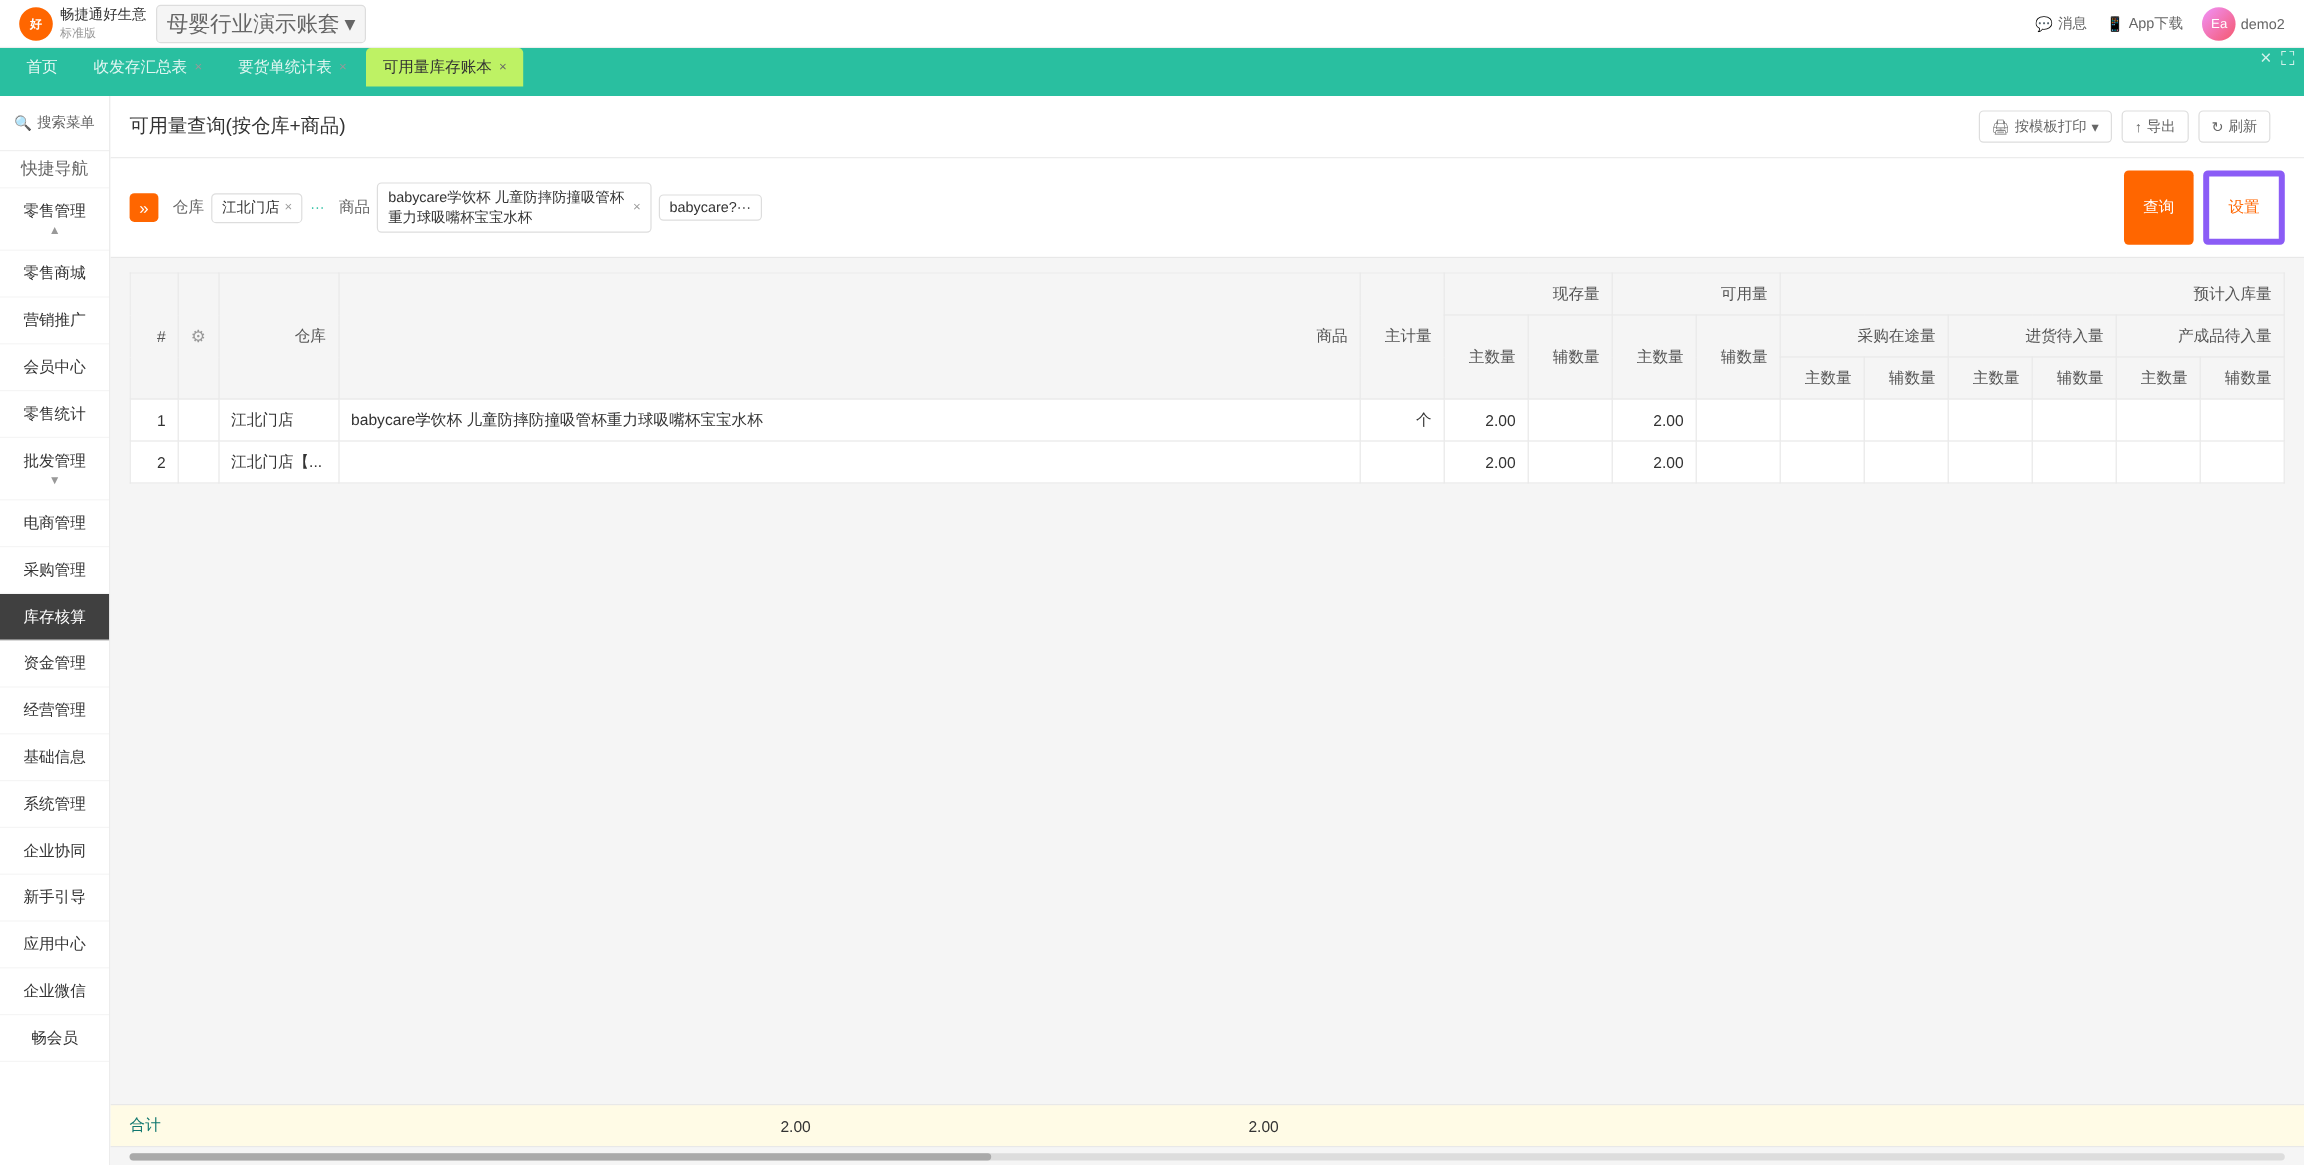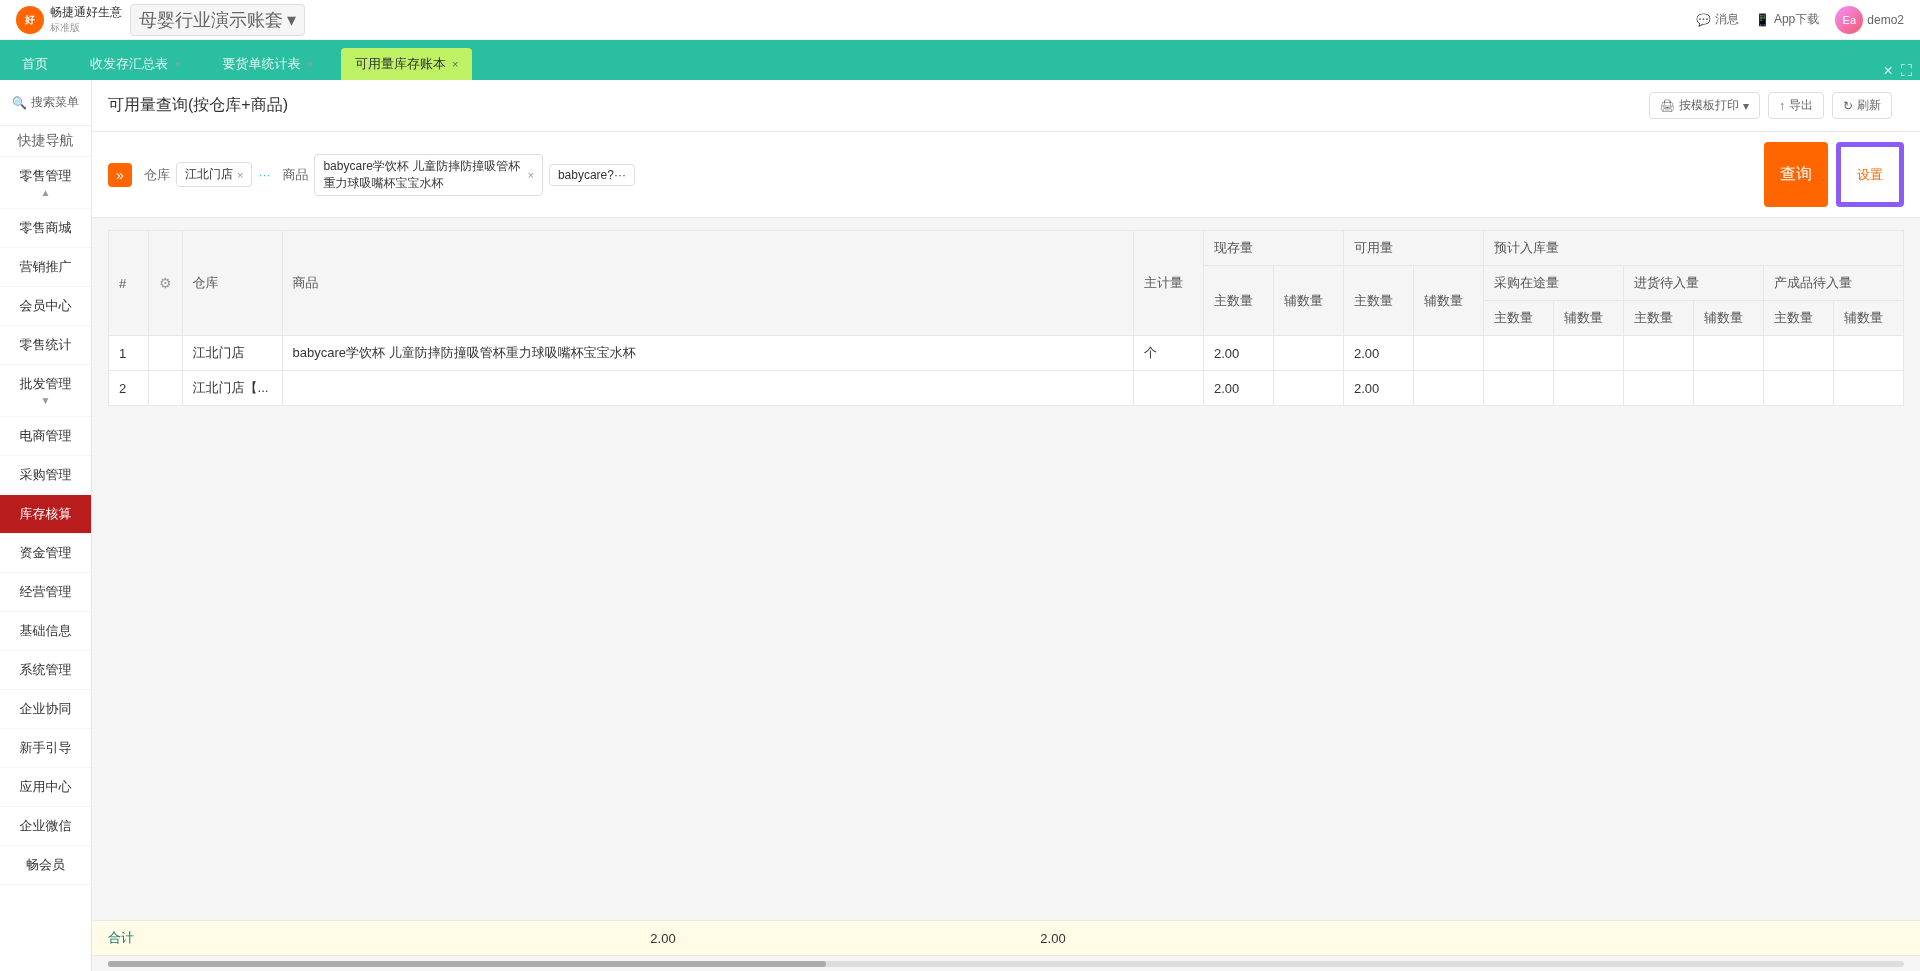--- a/index.html
+++ b/index.html
@@ -24,24 +24,24 @@
     .industry-selector { display: flex; align-items: center; gap: 4px; background: #f5f5f5; border: 1px solid #ddd; border-radius: 4px; padding: 3px 8px; font-size: 18px; color: #666; cursor: pointer; }
     .top-bar-right { display: flex; align-items: center; gap: 16px; font-size: 12px; color: #666; }
     .top-bar-right .icon-btn { display: flex; align-items: center; gap: 4px; cursor: pointer; color: #666; }
     .user-avatar { width: 28px; height: 28px; border-radius: 50%; background: linear-gradient(135deg, #f093fb, #f5576c); display: flex; align-items: center; justify-content: center; color: white; font-size: 11px; }
 
     
     .nav-tabs {
       height: 40px;
       background: #29bfa0;
       display: flex;
-      align-items: flex-end;
+      align-items: flex-start;
       padding: 0 8px;
       flex-shrink: 0;
-      gap: 14px;
+      gap: 2px;
     }
     .nav-tab {
       height: 32px;
       padding: 0 14px;
       border-radius: 4px 4px 0 0;
       display: flex;
       align-items: center;
       gap: 6px;
       cursor: pointer;
       font-size: 13px;
@@ -104,21 +104,21 @@
       font-size: 13px;
       color: #333;
       cursor: pointer;
       text-align: center;
       display: flex;
       flex-direction: column;
       align-items: center;
       gap: 2px;
       border-bottom: 1px solid #f5f5f5;
     }
-    .sidebar-item.active { background: #b91c1c; color: #fff; }
+    .sidebar-item.active { background: #404040; color: #fff; }
     .sidebar-item .item-arrow { font-size: 10px; color: #999; }
 
     
     .content-area {
       flex: 1;
       overflow: auto;
       background: #f5f5f5;
       display: flex;
       flex-direction: column;
     }
@@ -168,21 +168,21 @@
     .filter-tag {
       display: flex; align-items: center; gap: 4px;
       background: #fff; border: 1px solid #ddd; border-radius: 4px;
       padding: 3px 8px; font-size: 12px; color: #333;
     }
     .filter-tag .tag-close { color: #999; cursor: pointer; font-size: 11px; }
     .filter-more { color: #29bfa0; cursor: pointer; font-size: 12px; }
     .filter-actions { margin-left: auto; display: flex; gap: 8px; }
     .btn-query {
       background: #ff6600; color: #fff; border: none; border-radius: 4px;
-      padding: 22px 16px; cursor: pointer; font-size: 16px;
+      padding: 22px 16px; cursor: pointer; font-size: 13px;
     }
     .btn-settings {
       background: #fff; color: #ff6600; border: 5px solid #8b5cf6; border-radius: 4px;
       padding: 5px 16px; cursor: pointer; font-size: 13px;
     }
 
     
     .table-container {
       flex: 1;
       padding: 12px 16px;
@@ -190,21 +190,21 @@
     }
     .data-table {
       width: 100%;
       border-collapse: collapse;
       background: #fff;
       font-size: 13px;
     }
     .data-table th, .data-table td {
       border: 1px solid #e8e8e8;
       padding: 8px 10px;
-      text-align: left;
+      text-align: right;
       white-space: nowrap;
     }
     .data-table thead tr th {
       background: #f5f5f5;
       color: #555;
       font-weight: 500;
     }
     .data-table thead .header-group th {
       background: #f5f5f5;
     }

